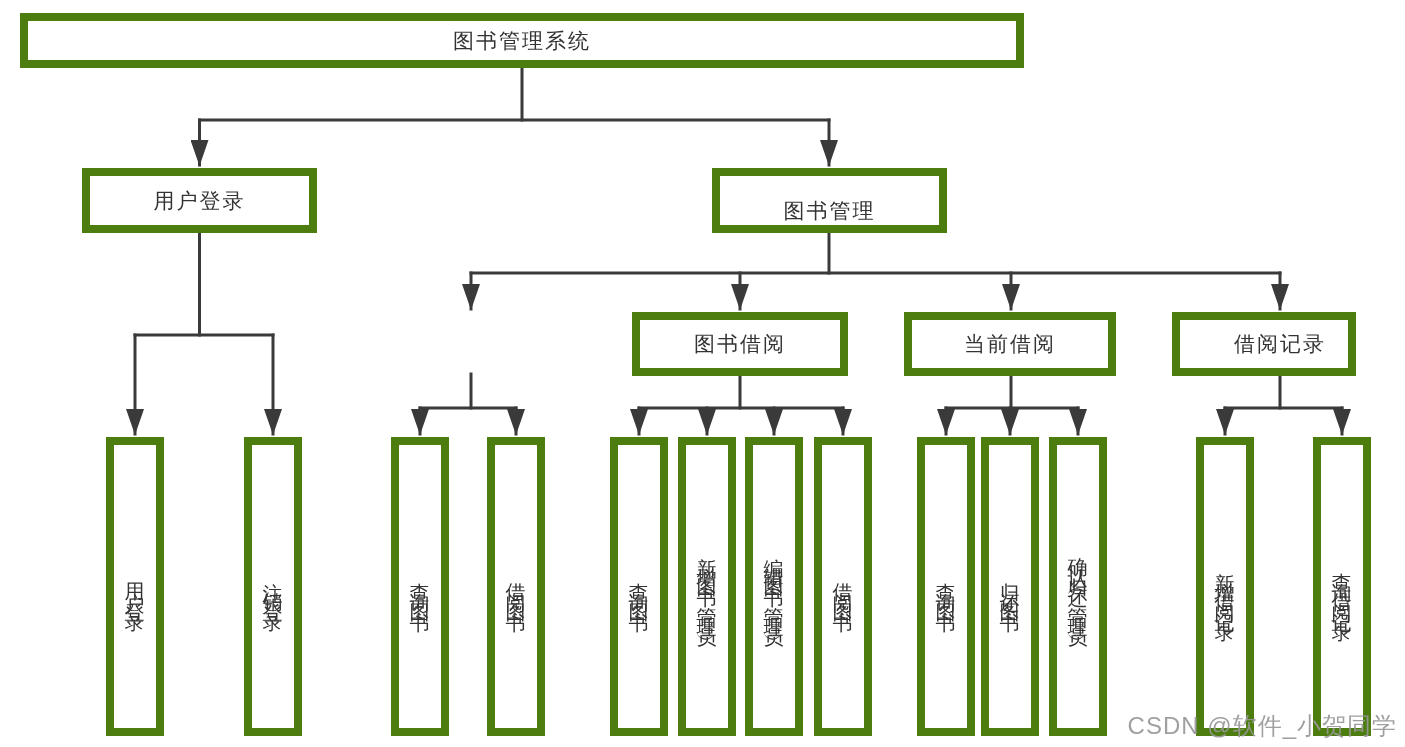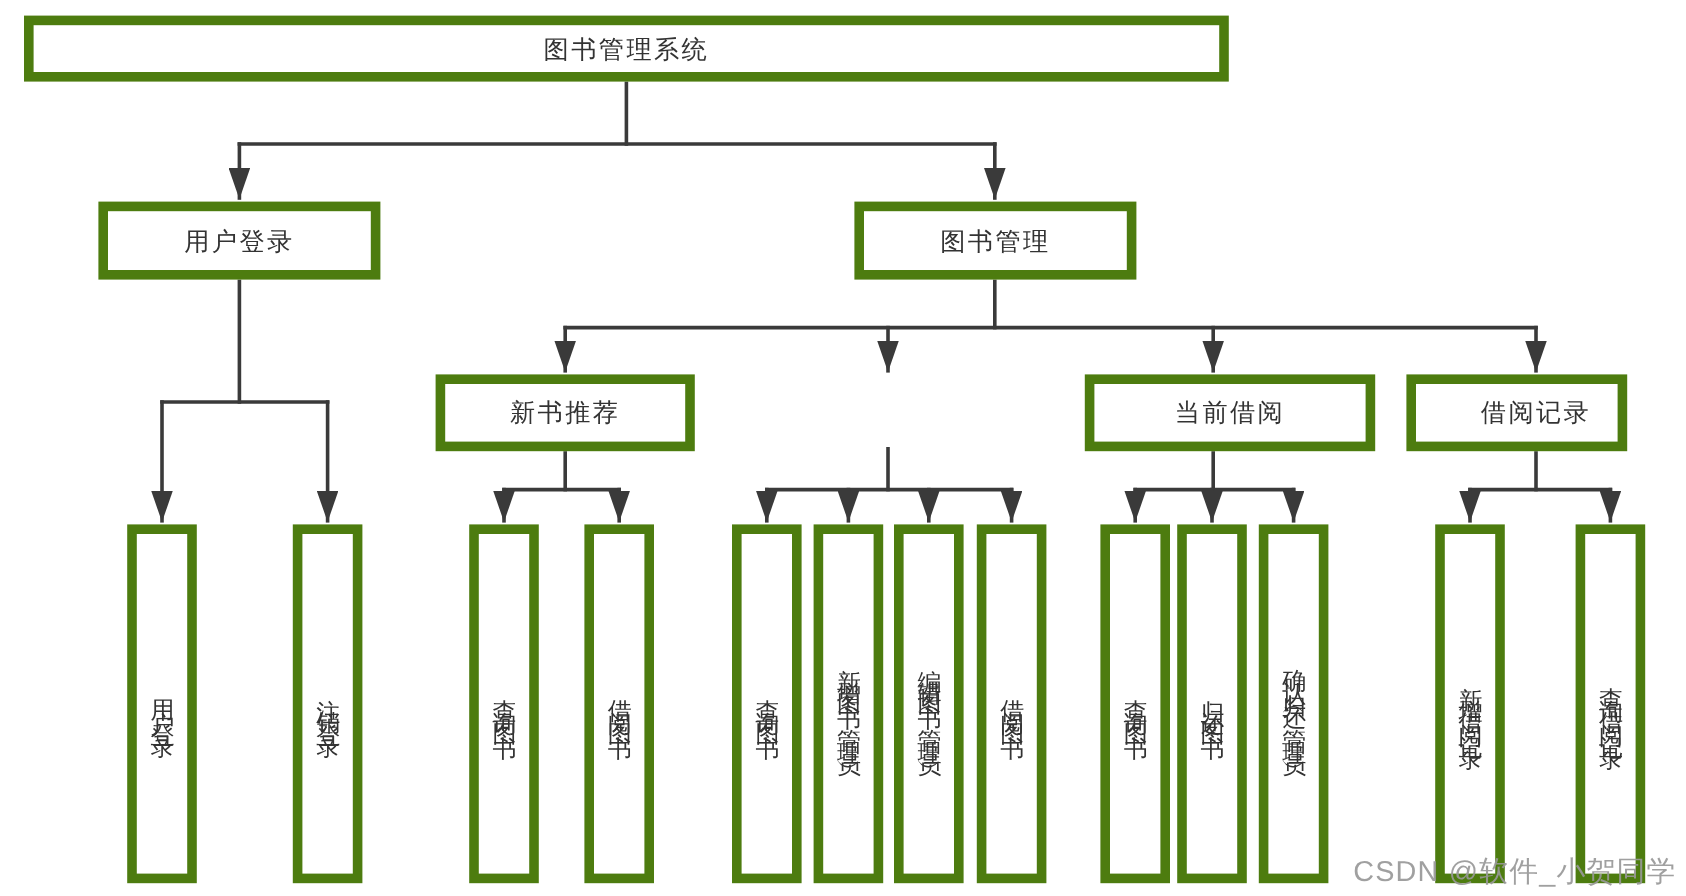--- a/index.html
+++ b/index.html
@@ -114,28 +114,28 @@
     </g>
   </svg>
 
   <div class="node" style="left:20px; top:13px; width:1004px; height:55px;">
     <span class="hlabel">图书管理系统</span>
   </div>
 
   <div class="node" style="left:82px; top:168px; width:235px; height:65px;">
     <span class="hlabel">用户登录</span>
   </div>
-  <div class="node" style="left:712px; top:168px; width:235px; height:65px;">
+  <div class="node" style="left:712px; top:168px; width:235px; height:65px;align-items:flex-end;">
     <span class="hlabel">图书管理</span>
   </div>
 
-  <div class="node" style="left:363px; top:312px; width:216px; height:64px;">
-    <span class="hlabel">新书推荐</span>
+  <div class="node" style="left:632px; top:312px; width:216px; height:64px;">
+    <span class="hlabel">图书借阅</span>
   </div>
-  <div class="node" style="left:904px; top:312px; width:242px; height:64px;">
+  <div class="node" style="left:904px; top:312px; width:212px; height:64px;">
     <span class="hlabel">当前借阅</span>
   </div>
   <div class="node" style="left:1172px; top:312px; width:184px; height:64px;padding-left:32px;">
     <span class="hlabel">借阅记录</span>
   </div>
 
   <div class="node leaf" style="left:106px; top:437px; width:58px; height:299px;">
     <span class="vlabel">用户登录</span>
   </div>
   <div class="node leaf" style="left:244px; top:437px; width:58px; height:299px;">

